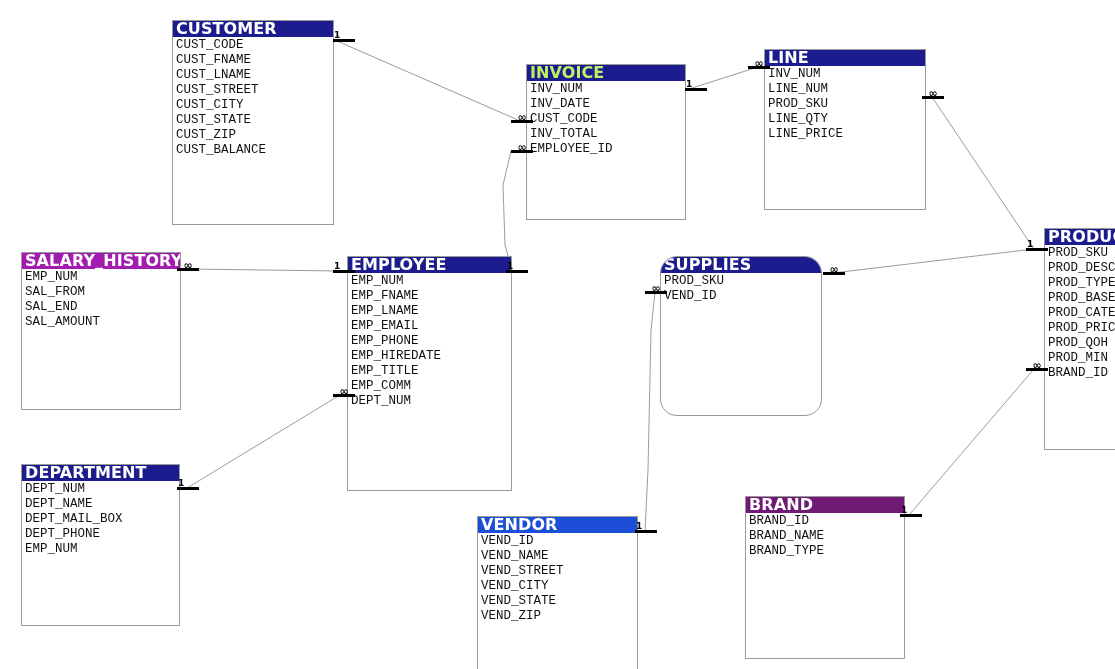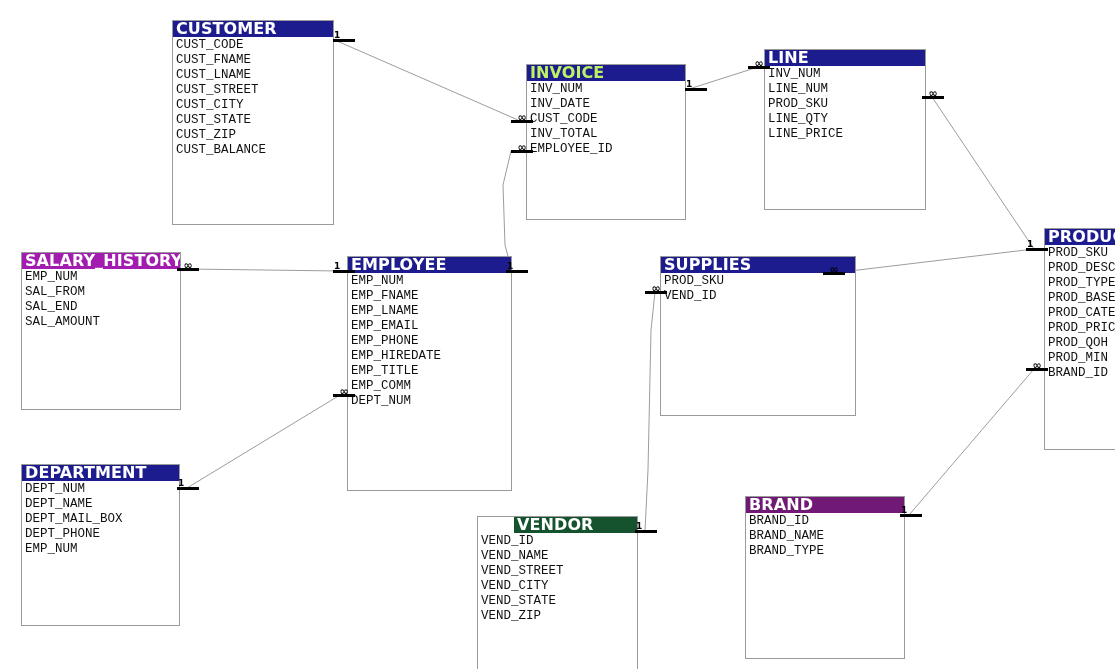--- a/index.html
+++ b/index.html
@@ -169,39 +169,39 @@
           <div class="attr">EMP_FNAME</div>
           <div class="attr">EMP_LNAME</div>
           <div class="attr">EMP_EMAIL</div>
           <div class="attr">EMP_PHONE</div>
           <div class="attr">EMP_HIREDATE</div>
           <div class="attr">EMP_TITLE</div>
           <div class="attr">EMP_COMM</div>
           <div class="attr">DEPT_NUM</div>
         </div>
       </div>
-      <div class="entity" style="left: 660px; top: 256px; width: 196px; height: 160px;">
+      <div class="entity" style="left: 660px; top: 256px; width: 162px; height: 160px; border-radius: 17px;">
         <div class="entity-header" style="background: rgb(28, 28, 143); color: rgb(255, 255, 255);">SUPPLIES</div>
         <div class="attr-list">
           <div class="attr">PROD_SKU</div>
           <div class="attr">VEND_ID</div>
         </div>
       </div>
       <div class="entity" style="left: 21px; top: 464px; width: 159px; height: 162px;">
         <div class="entity-header" style="background: rgb(28, 28, 143); color: rgb(255, 255, 255);">DEPARTMENT</div>
         <div class="attr-list">
           <div class="attr">DEPT_NUM</div>
           <div class="attr">DEPT_NAME</div>
           <div class="attr">DEPT_MAIL_BOX</div>
           <div class="attr">DEPT_PHONE</div>
           <div class="attr">EMP_NUM</div>
         </div>
       </div>
       <div class="entity" style="left: 477px; top: 516px; width: 161px; height: 153px; border-bottom: none;">
-        <div class="entity-header" style="background: #14532d; color: rgb(255, 255, 255); margin-left: 36px;">VENDOR</div>
+        <div class="entity-header" style="background: #1d4ed8; color: rgb(255, 255, 255);">VENDOR</div>
         <div class="attr-list">
           <div class="attr">VEND_ID</div>
           <div class="attr">VEND_NAME</div>
           <div class="attr">VEND_STREET</div>
           <div class="attr">VEND_CITY</div>
           <div class="attr">VEND_STATE</div>
           <div class="attr">VEND_ZIP</div>
         </div>
       </div>
       <div class="entity" style="left: 745px; top: 496px; width: 160px; height: 163px;">

